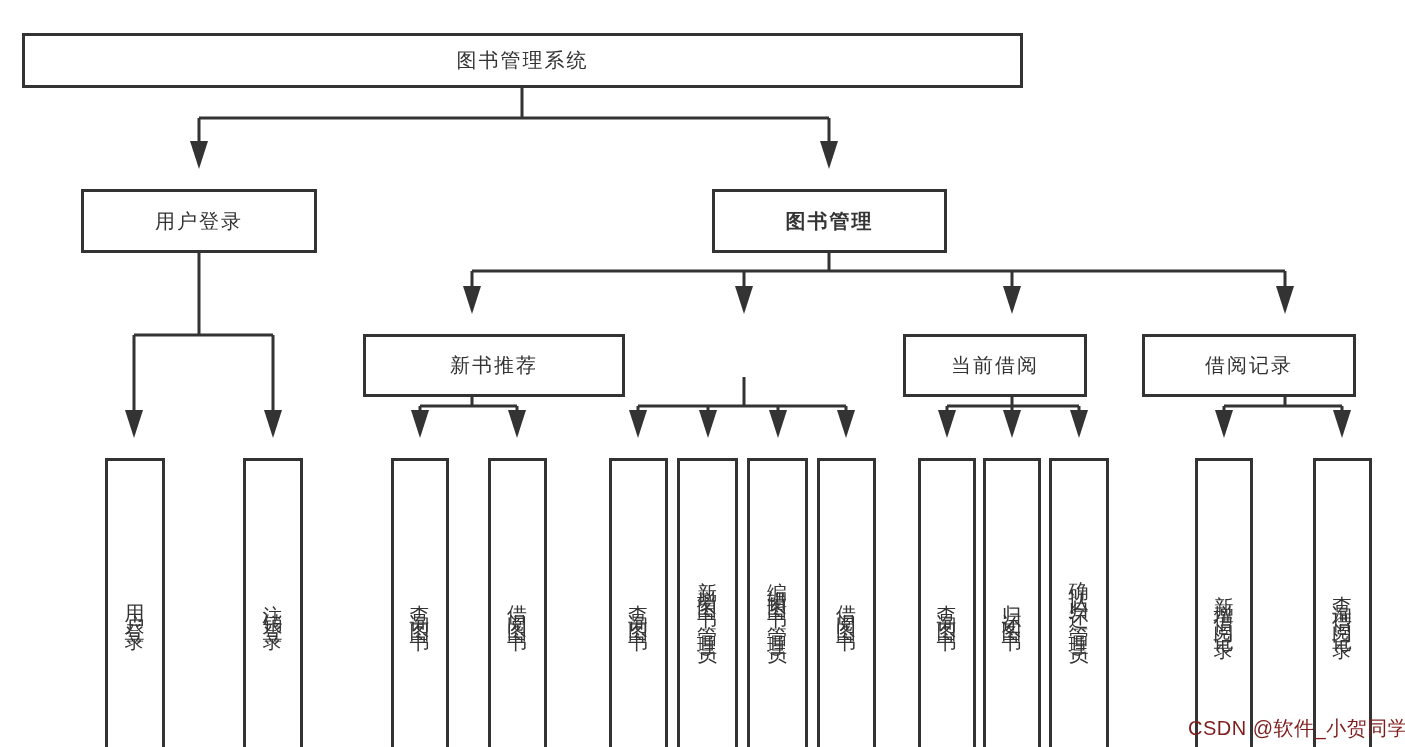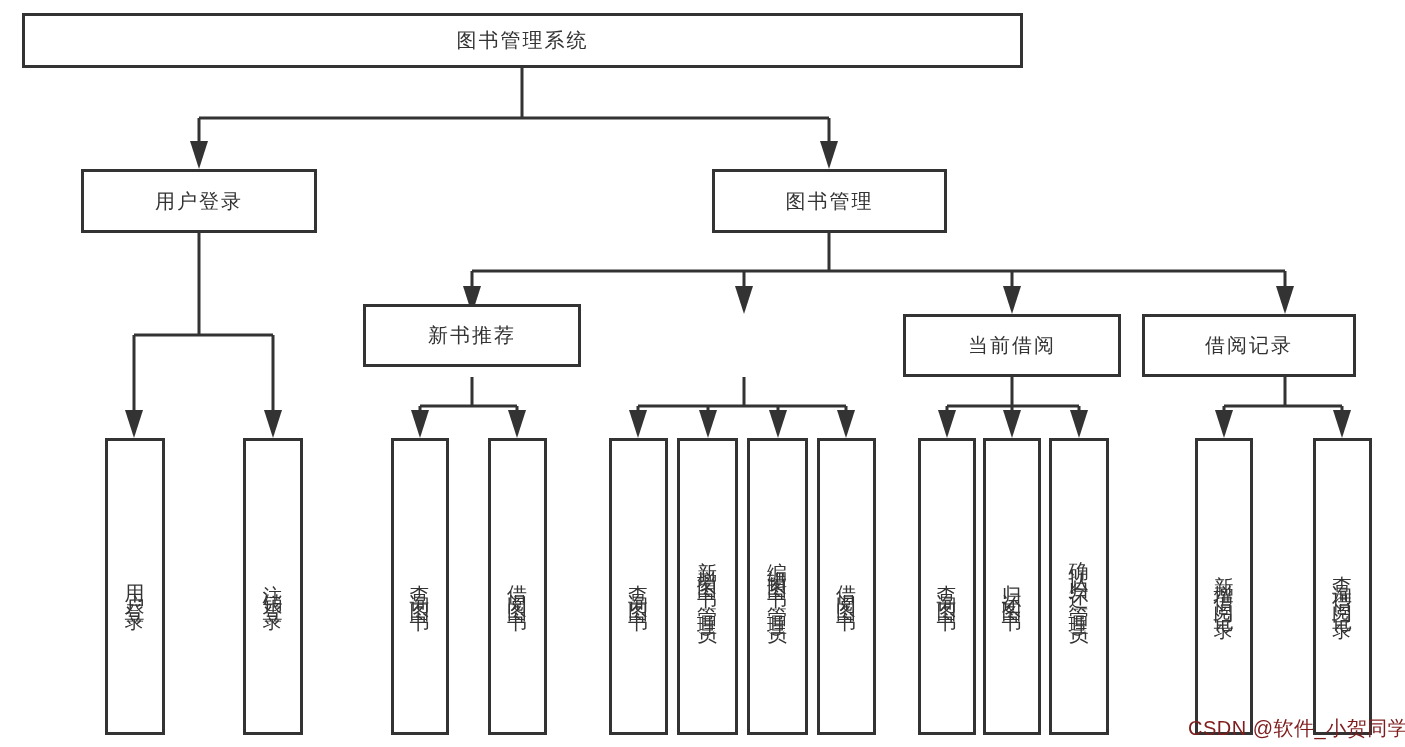--- a/index.html
+++ b/index.html
@@ -19,20 +19,21 @@
   }
   .node {
     position: absolute;
     background: #ffffff;
     border: 3px solid #333333;
     box-sizing: border-box;
     display: flex;
     align-items: center;
     justify-content: center;
     color: #333333;
+    margin-top: 20px;
   }
   .h-node {
     font-size: 20px;
     letter-spacing: 2px;
     white-space: nowrap;
   }
   .v-node {
     writing-mode: vertical-rl;
     text-orientation: mixed;
     font-size: 20px;
@@ -84,24 +85,24 @@
       <polygon points="1003,410 1021,410 1012,438"></polygon>
       <polygon points="1070,410 1088,410 1079,438"></polygon>
       <polygon points="1215,410 1233,410 1224,438"></polygon>
       <polygon points="1333,410 1351,410 1342,438"></polygon>
     </g>
   </svg>
 
   <div class="node h-node" style="left:22px; top:13px; width:1001px; height:55px;">图书管理系统</div>
 
   <div class="node h-node" style="left:81px; top:169px; width:236px; height:64px;">用户登录</div>
-  <div class="node h-node" style="left:712px; top:169px; width:235px; height:64px;">图书管理</div>
+  <div class="node h-node" style="left:712px; top:169px; width:235px; height:64px;font-weight:bold;">图书管理</div>
 
-  <div class="node h-node" style="left:363px; top:304px; width:218px; height:63px;">新书推荐</div>
-  <div class="node h-node" style="left:903px; top:314px; width:218px; height:63px;">当前借阅</div>
+  <div class="node h-node" style="left:363px; top:314px; width:262px; height:63px;">新书推荐</div>
+  <div class="node h-node" style="left:903px; top:314px; width:184px; height:63px;">当前借阅</div>
   <div class="node h-node" style="left:1142px; top:314px; width:214px; height:63px;">借阅记录</div>
 
   <div class="node v-node" style="left:105px; top:438px; width:60px; height:297px;">用户登录</div>
   <div class="node v-node" style="left:243px; top:438px; width:60px; height:297px;">注销登录</div>
 
   <div class="node v-node" style="left:391px; top:438px; width:58px; height:297px;">查询图书</div>
   <div class="node v-node" style="left:488px; top:438px; width:59px; height:297px;">借阅图书</div>
 
   <div class="node v-node" style="left:609px; top:438px; width:59px; height:297px;">查询图书</div>
   <div class="node v-node" style="left:677px; top:438px; width:61px; height:297px;">新增图书（管理员）</div>

